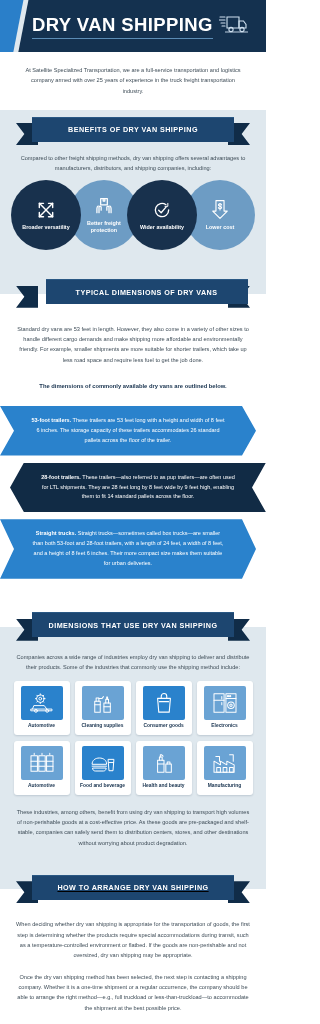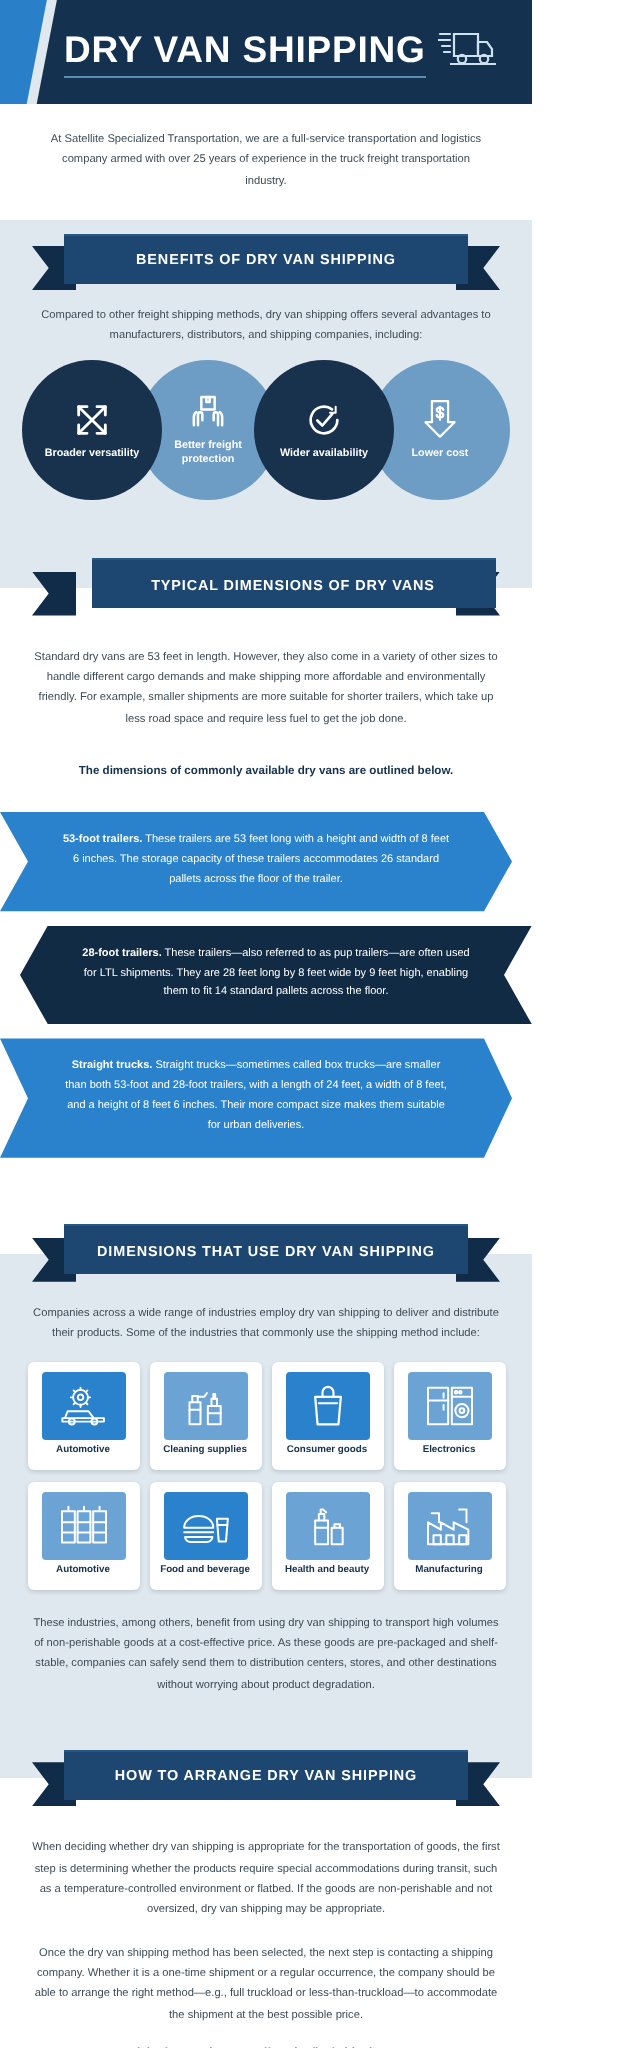--- a/index.html
+++ b/index.html
@@ -445,21 +445,21 @@
         <div class="card-label">Manufacturing</div>
       </div>
 
     </div>
 
     <div class="body-text" style="padding-bottom:12px;">These industries, among others, benefit from using dry van shipping to transport high volumes of non-perishable goods at a cost-effective price. As these goods are pre-packaged and shelf-stable, companies can safely send them to distribution centers, stores, and other destinations without worrying about product degradation.</div>
   </div>
 
   <div class="band white">
     <div style="background:#dfe8ee;height:8px;"></div>
-    <div class="ribbon-wrap" style="background:linear-gradient(to bottom,#dfe8ee 0%,#dfe8ee 55%,#ffffff 55%,#ffffff 100%);">
+    <div class="ribbon-wrap" style="background:linear-gradient(to bottom,#dfe8ee 0%,#dfe8ee 55%,#ffffff 55%,#ffffff 100%);text-decoration:underline;">
       <div class="ribbon-tail left"></div>
       <div class="ribbon-tail right"></div>
       <div class="ribbon-main">
           <span>HOW TO ARRANGE DRY VAN SHIPPING</span>
         </div>
     </div>
 
     <div class="body-text pad-v">When deciding whether dry van shipping is appropriate for the transportation of goods, the first step is determining whether the products require special accommodations during transit, such as a temperature-controlled environment or flatbed. If the goods are non-perishable and not oversized, dry van shipping may be appropriate.</div>
     <div class="body-text" style="padding-bottom:4px;">Once the dry van shipping method has been selected, the next step is contacting a shipping company. Whether it is a one-time shipment or a regular occurrence, the company should be able to arrange the right method—e.g., full truckload or less-than-truckload—to accommodate the shipment at the best possible price.</div>
     <div class="lead-bold">Some of the factors that may affect the final shipping cost are:</div>

